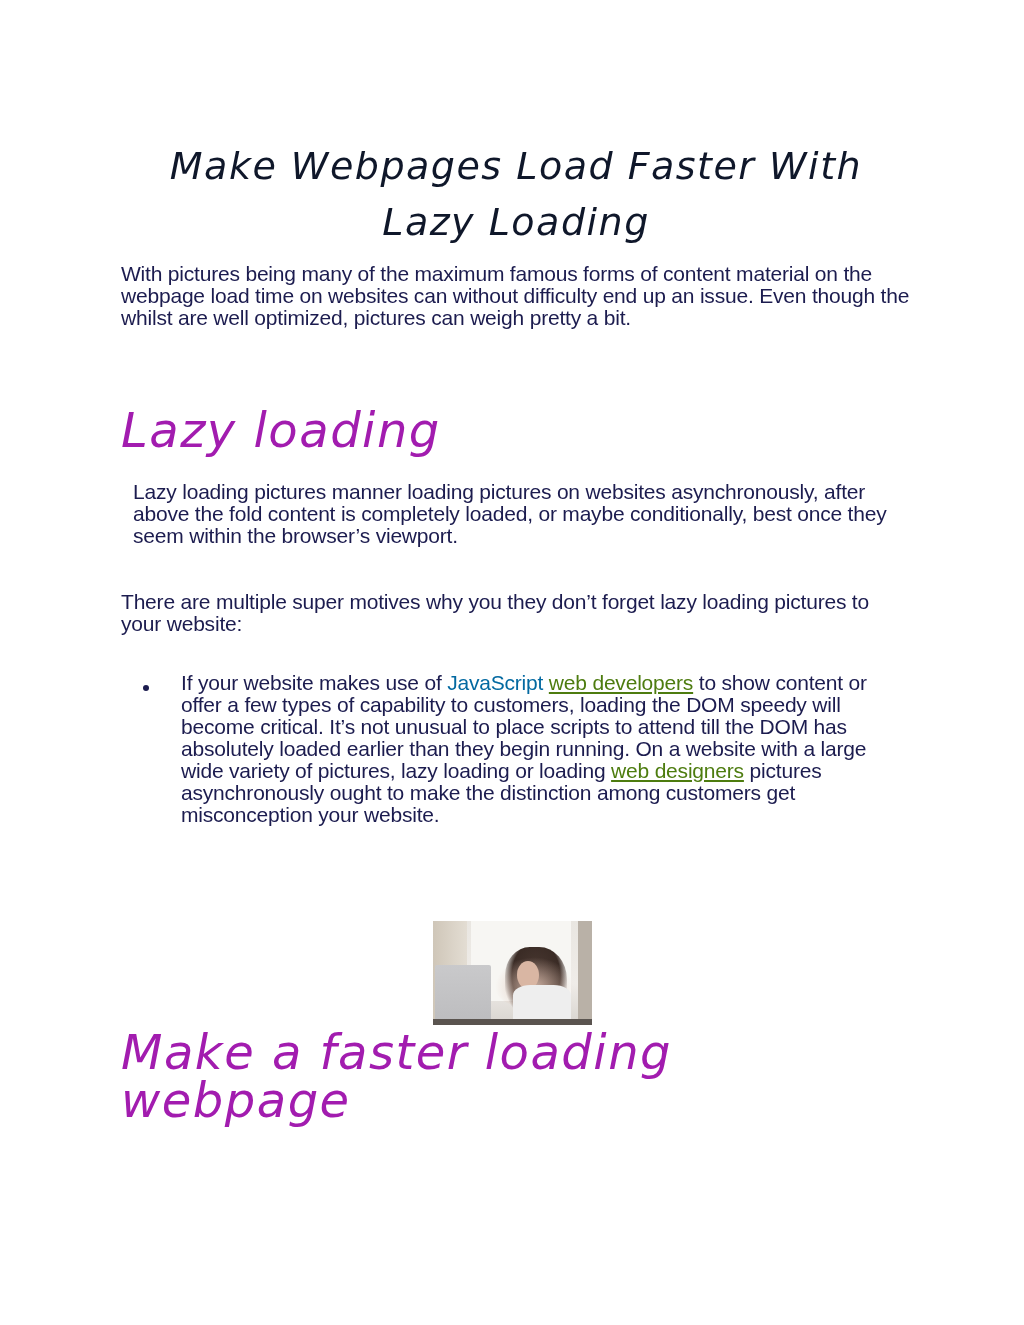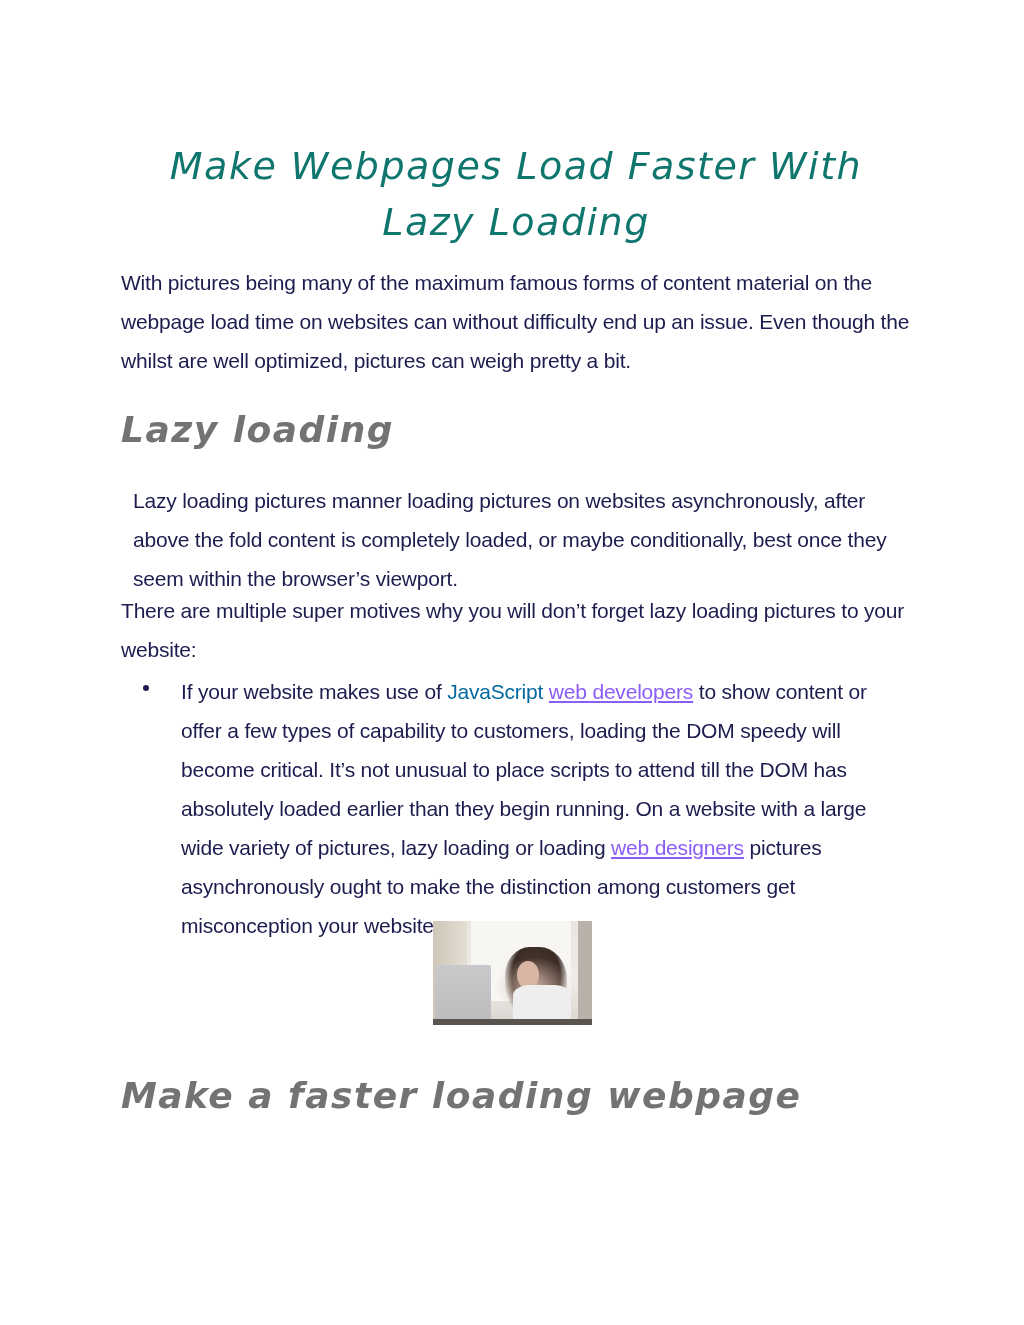--- a/index.html
+++ b/index.html
@@ -25,42 +25,42 @@
       left: 0;
       top: 138px;
       width: 790px;
       text-align: center;
       font-family: "DejaVu Sans", sans-serif;
       font-style: italic;
       font-weight: normal;
       font-size: 38px;
       line-height: 56px;
       letter-spacing: 1.5px;
-      color: #0f766e;
+      color: #0f172a;
       margin: 0;
     }
     .body-text {
       font-family: "Liberation Sans", sans-serif;
       font-size: 21px;
-      line-height: 39px;
+      line-height: 22px;
       color: #1c1c4f;
       margin: 0;
       letter-spacing: -0.2px;
     }
     .p1 { position: absolute; left: 0; top: 263px; width: 790px; }
     .h2 {
       position: absolute;
       left: 0;
       font-family: "DejaVu Sans", sans-serif;
       font-style: italic;
-      font-weight: bold;
-      font-size: 36px;
+      font-weight: normal;
+      font-size: 48px;
       line-height: 48px;
       letter-spacing: 1.5px;
-      color: #737373;
+      color: #a21caf;
       margin: 0;
     }
     .h2-lazy { top: 406px; }
     .p2 { position: absolute; left: 12px; top: 481px; width: 790px; }
     .p3 { position: absolute; left: 0; top: 591px; width: 790px; }
     .bullet-list {
       position: absolute;
       left: 0;
       top: 672px;
       width: 790px;
@@ -76,21 +76,21 @@
       position: absolute;
       left: 22px;
       top: 13px;
       width: 6px;
       height: 6px;
       border-radius: 50%;
       background: #1c1c4f;
     }
     .plain-dark { color: #0369a1; }
     .link {
-      color: #8b5cf6;
+      color: #4d7c0f;
       text-decoration: underline;
       text-underline-offset: 2px;
     }
     .photo {
       position: absolute;
       left: 433px;
       top: 921px;
       width: 159px;
       height: 104px;
       overflow: hidden;
@@ -130,36 +130,36 @@
     }
     .photo .laptop {
       position: absolute; left: 2px; top: 44px; width: 56px; height: 56px;
       background: linear-gradient(180deg, #c9c9cb, #bdbdbf);
       border-radius: 2px;
     }
     .photo .desk {
       position: absolute; left: 0; bottom: 0; width: 159px; height: 6px;
       background: #5a544f;
     }
-    .h2-faster { top: 1072px; }
+    .h2-faster { top: 1028px; }
   </style>
 </head>
 <body>
 
 <div class="page">
 
   <h1 class="title">Make Webpages Load Faster With Lazy Loading</h1>
 
   <p class="body-text p1">With pictures being many of the maximum famous forms of content material on the webpage load time on websites can without difficulty end up an issue. Even though the whilst are well optimized, pictures can weigh pretty a bit.</p>
 
   <h2 class="h2 h2-lazy">Lazy loading</h2>
 
   <p class="body-text p2">Lazy loading pictures manner loading pictures on websites asynchronously, after above the fold content is completely loaded, or maybe conditionally, best once they seem within the browser’s viewport.</p>
 
-  <p class="body-text p3">There are multiple super motives why you will don’t forget lazy loading pictures to your website:</p>
+  <p class="body-text p3">There are multiple super motives why you they don’t forget lazy loading pictures to your website:</p>
 
   <ul class="bullet-list">
     <li class="bullet-item body-text">
       <span class="bullet-dot"></span><span>If your website makes use of </span><span class="plain-dark">JavaScript</span><span> </span><a class="link" href="#">web developers</a><span> to show content or offer a few types of capability to customers, loading the DOM speedy will become critical. It’s not unusual to place scripts to attend till the DOM has absolutely loaded earlier than they begin running. On a website with a large wide variety of pictures, lazy loading or loading </span><a class="link" href="#">web designers</a><span> pictures asynchronously ought to make the distinction among customers get misconception your website.</span>
     </li>
   </ul>
 </div>
 
 <div class="photo">
   <div class="window-left"></div>

